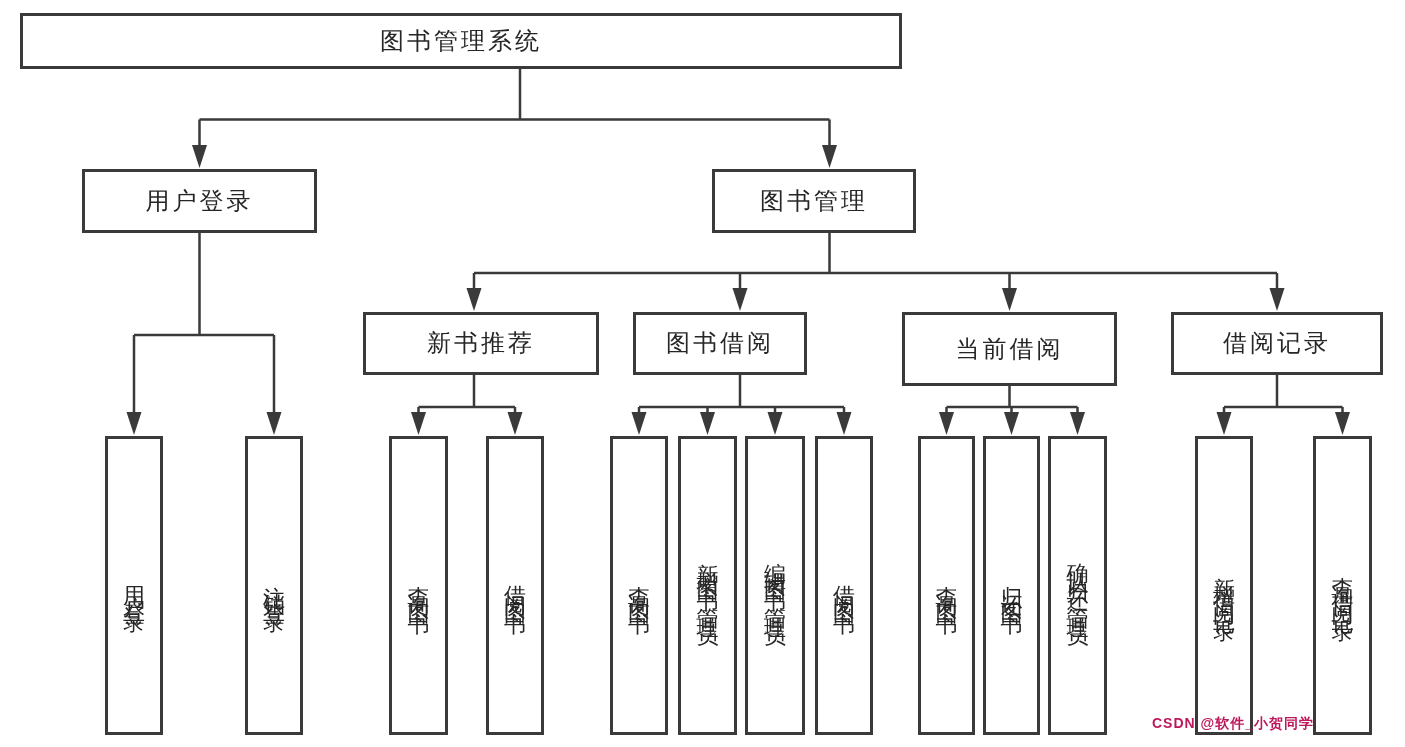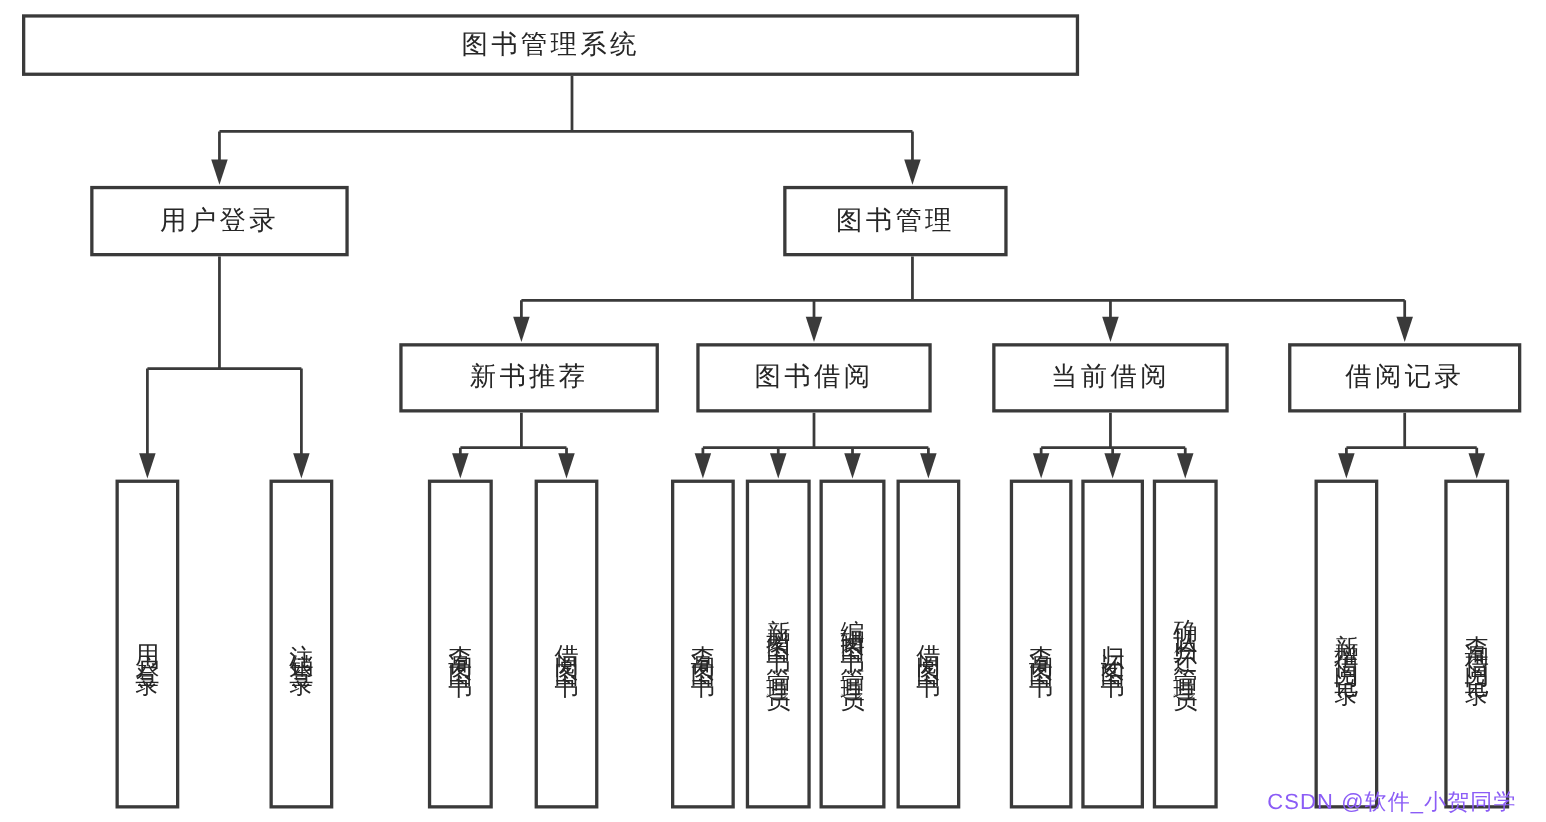--- a/index.html
+++ b/index.html
@@ -11,22 +11,22 @@
   .node{
     position:absolute;box-sizing:border-box;border:3px solid #3a3a3a;background:#ffffff;
     display:flex;align-items:center;justify-content:center;color:#262626;
   }
   .hbox span{font-size:24px;letter-spacing:3px;line-height:1.2;white-space:nowrap;}
   .vbox span{
     writing-mode:vertical-rl;text-orientation:mixed;
     font-size:22px;letter-spacing:9px;line-height:1;white-space:nowrap;
   }
   .watermark{
-    position:absolute;left:1152px;top:715px;font-size:20px;letter-spacing:1px;
-    color:#8b5cf6;white-space:nowrap;z-index:5;
+    position:absolute;left:1152px;top:715px;font-size:14px;letter-spacing:1px;
+    color:#be185d;white-space:nowrap;z-index:5;font-weight:bold;
   }
 </style>
 </head>
 <body>
 
 <div class="canvas">
 
   <svg class="connector-layer" id="connector-layer" viewBox="0 0 1405 747" xmlns="http://www.w3.org/2000/svg">
     <path d="M520 68 V119.5
          M199.5 119.5 H829.5
@@ -63,38 +63,38 @@
       <polygon points="700,412 715,412 707.5,435" fill="#3a3a3a"></polygon>
       <polygon points="767.5,412 782.5,412 775,435" fill="#3a3a3a"></polygon>
       <polygon points="836.5,412 851.5,412 844,435" fill="#3a3a3a"></polygon>
       <polygon points="939,412 954,412 946.5,435" fill="#3a3a3a"></polygon>
       <polygon points="1004,412 1019,412 1011.5,435" fill="#3a3a3a"></polygon>
       <polygon points="1070,412 1085,412 1077.5,435" fill="#3a3a3a"></polygon>
       <polygon points="1216.5,412 1231.5,412 1224,435" fill="#3a3a3a"></polygon>
       <polygon points="1335,412 1350,412 1342.5,435" fill="#3a3a3a"></polygon>
     </svg>
 
-  <div class="node hbox" style="left:20px;top:13px;width:961px;height:56px">
+  <div class="node hbox" style="left:20px;top:13px;width:882px;height:56px">
     <span>图书管理系统</span>
   </div>
 
   <div class="node hbox" style="left:82px;top:169px;width:235px;height:64px">
     <span>用户登录</span>
   </div>
   <div class="node hbox" style="left:712px;top:169px;width:204px;height:64px">
     <span>图书管理</span>
   </div>
 
   <div class="node hbox" style="left:363px;top:312px;width:236px;height:63px">
     <span>新书推荐</span>
   </div>
-  <div class="node hbox" style="left:633px;top:312px;width:214px;height:63px">
+  <div class="node hbox" style="left:633px;top:312px;width:174px;height:63px">
     <span>图书借阅</span>
   </div>
-  <div class="node hbox" style="left:902px;top:312px;width:215px;height:63px">
+  <div class="node hbox" style="left:902px;top:312px;width:215px;height:74px">
     <span>当前借阅</span>
   </div>
   <div class="node hbox" style="left:1171px;top:312px;width:212px;height:63px">
     <span>借阅记录</span>
   </div>
 
   <div class="node vbox" style="left:105px;top:436px;width:58px;height:299px">
     <span>用户登录</span>
   </div>
   <div class="node vbox" style="left:245px;top:436px;width:58px;height:299px">

